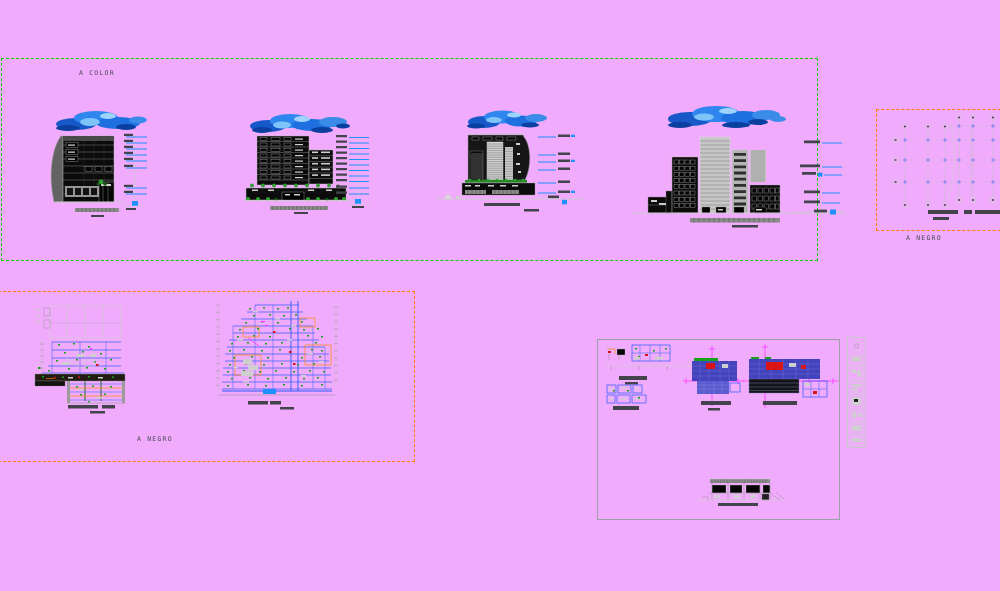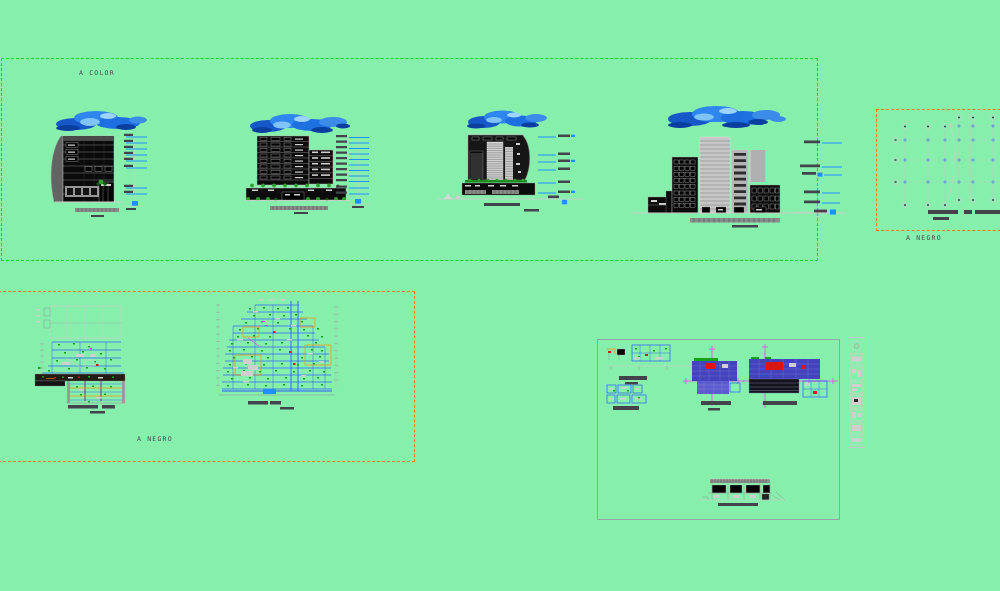--- a/index.html
+++ b/index.html
@@ -28,21 +28,21 @@
   .fg{fill:var(--green-annotation,#17a317)}
   .fr{fill:var(--red-mark,#d91515)}
   .fb{fill:var(--level-blue,#1e90ff)}
   .veg{fill:var(--vegetation,#2f9f2f)}
   .vegd{fill:#155c15}
   .wbox{fill:#040404;stroke:#c4c4c4;stroke-width:.35}
 </style>
 </head>
 <body>
 
-<div id="canvas" style="background: #86efac;">
+<div id="canvas" style="background: #f0abfc;">
 
   <svg width="0" height="0">
     <defs>
       <g id="e2row">
         <rect class="wbox" x="22" y="37.5" width="7" height="3"></rect>
         <rect class="wbox" x="33" y="37.5" width="9" height="3"></rect>
         <rect class="wbox" x="46" y="37.5" width="7" height="3"></rect>
         <rect class="fw" x="57" y="38.5" width="8" height="1.2"></rect>
       </g>
       <g id="e2row2">

